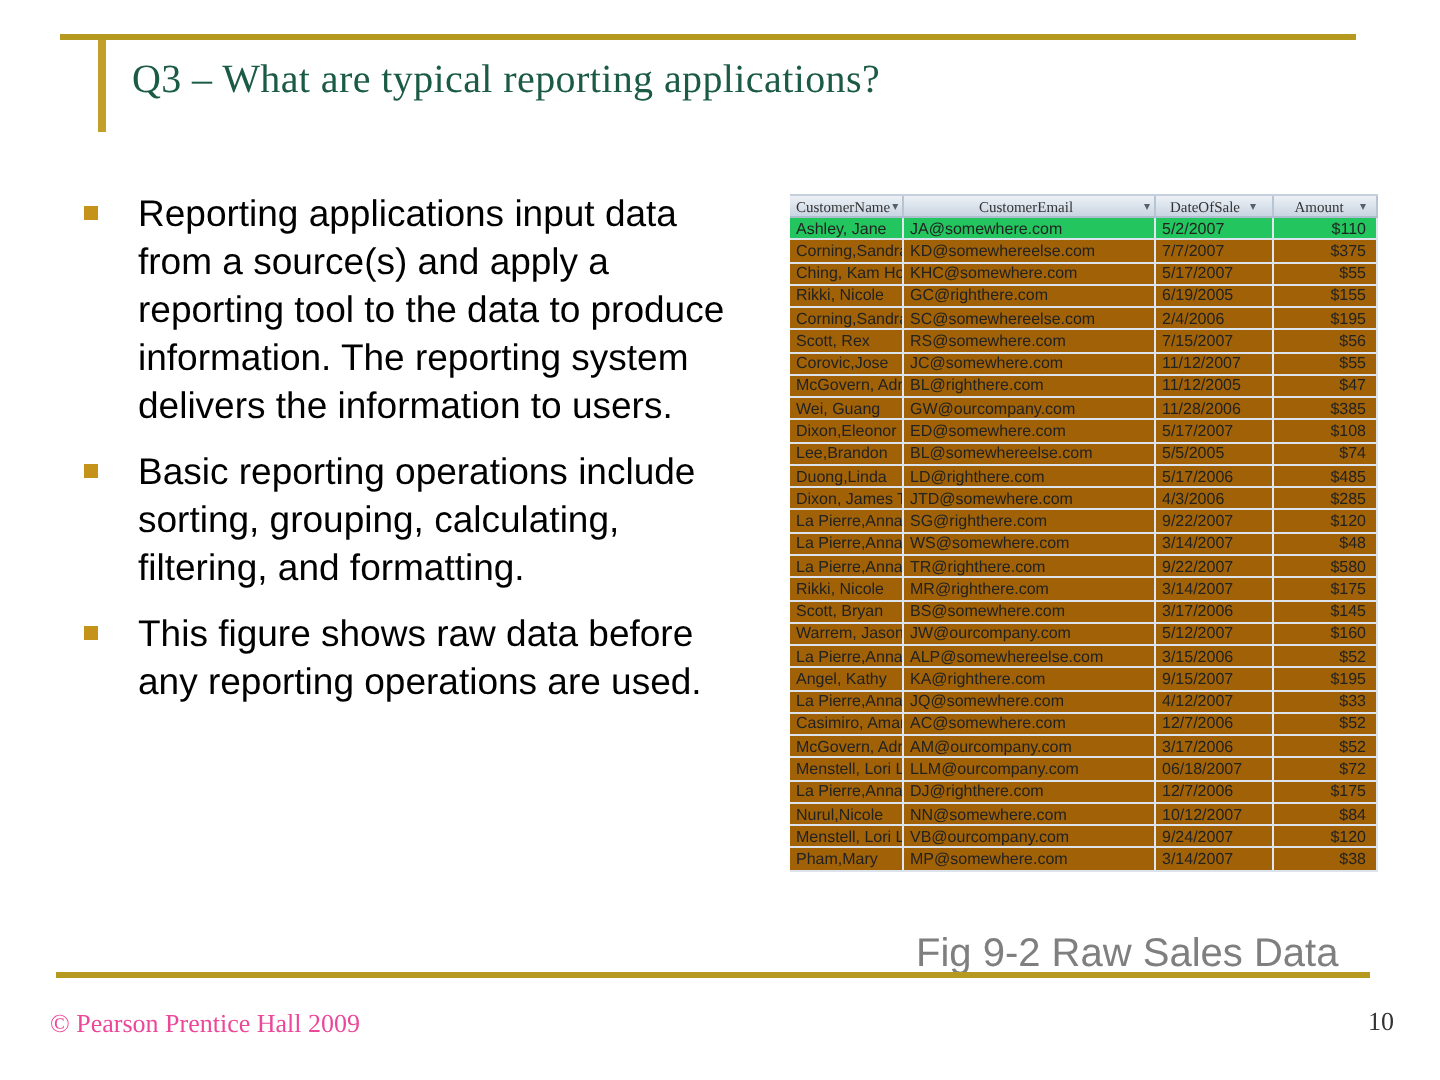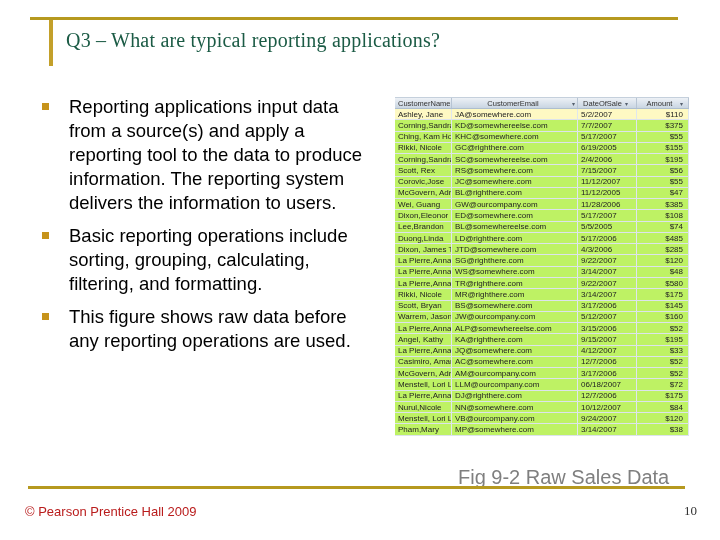--- a/index.html
+++ b/index.html
@@ -42,40 +42,40 @@
   .tbl-header {
     display:flex; height:12px;
     background:linear-gradient(#EDF1F6, #C9D5E2);
     border-top:1px solid #C5D0DC; border-bottom:1px solid #AEBECF;
   }
   .th {
     display:flex; align-items:center; padding:0 2px 0 3px;
     border-right:1px solid #B7C4D3; color:#333; font-size:7.5px; overflow:hidden;
     white-space:nowrap;
   }
-  .th .lbl { margin:0 auto; }
+  .th .lbl { margin:0 auto;font-family:Liberation Serif, serif; }
   .th .arrow { font-size:6px; color:#55606e; margin-left:1px; }
-  .tbl-row { display:flex; height:11.27px; border-bottom:1px solid #DCE3EC; background:#bef264; }
-  .tbl-row.highlight { background:#fef9c3; }
+  .tbl-row { display:flex; height:11.27px; border-bottom:1px solid #DCE3EC; background:#a16207; }
+  .tbl-row.highlight { background:#22c55e; }
   .td {
     display:flex; align-items:center; padding:0 3px;
     border-right:1px solid #DFE6EE; overflow:hidden; white-space:nowrap;
   }
   .col0 { width:57px; }
   .col1 { width:126px; }
   .col2 { width:59px; justify-content:flex-start; padding-right:8px; }
   .col3 { width:52px; justify-content:flex-end; padding-right:5px; }
 
   
   #fig-caption {
     position:absolute; left:458px; top:466px; font-size:20px; color:#7F7F7F;
   }
   #copyright {
     position:absolute; left:25px; top:504px;
-    font-family:Liberation Sans, sans-serif; font-size:13px; color:#b91c1c;
+    font-family:Liberation Serif, serif; font-size:13px; color:#ec4899;
   }
   #page-number {
     position:absolute; left:684px; top:503px;
     font-family:"Liberation Serif", serif; font-size:13px; color:#333;
   }
 </style>
 </head>
 <body>
 
 <div id="top-line" class="gold-line"></div>

